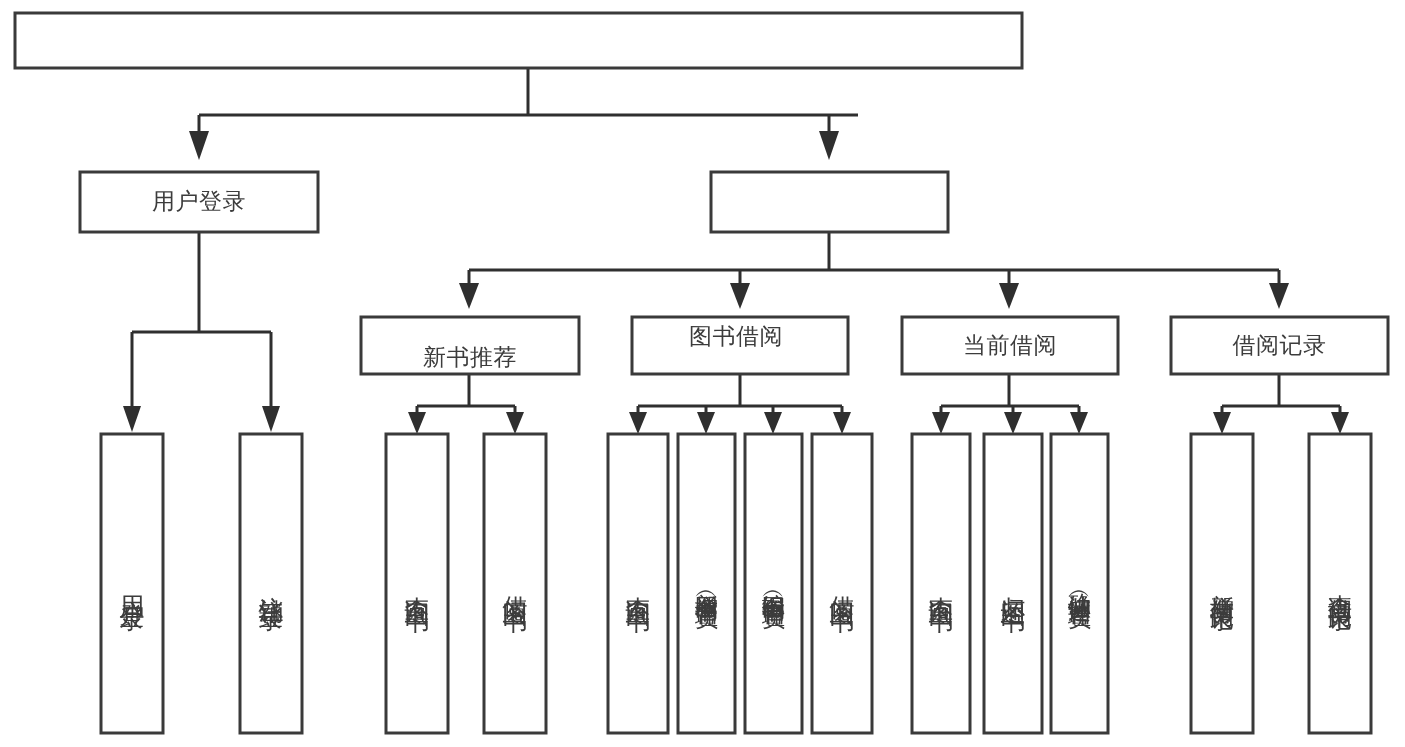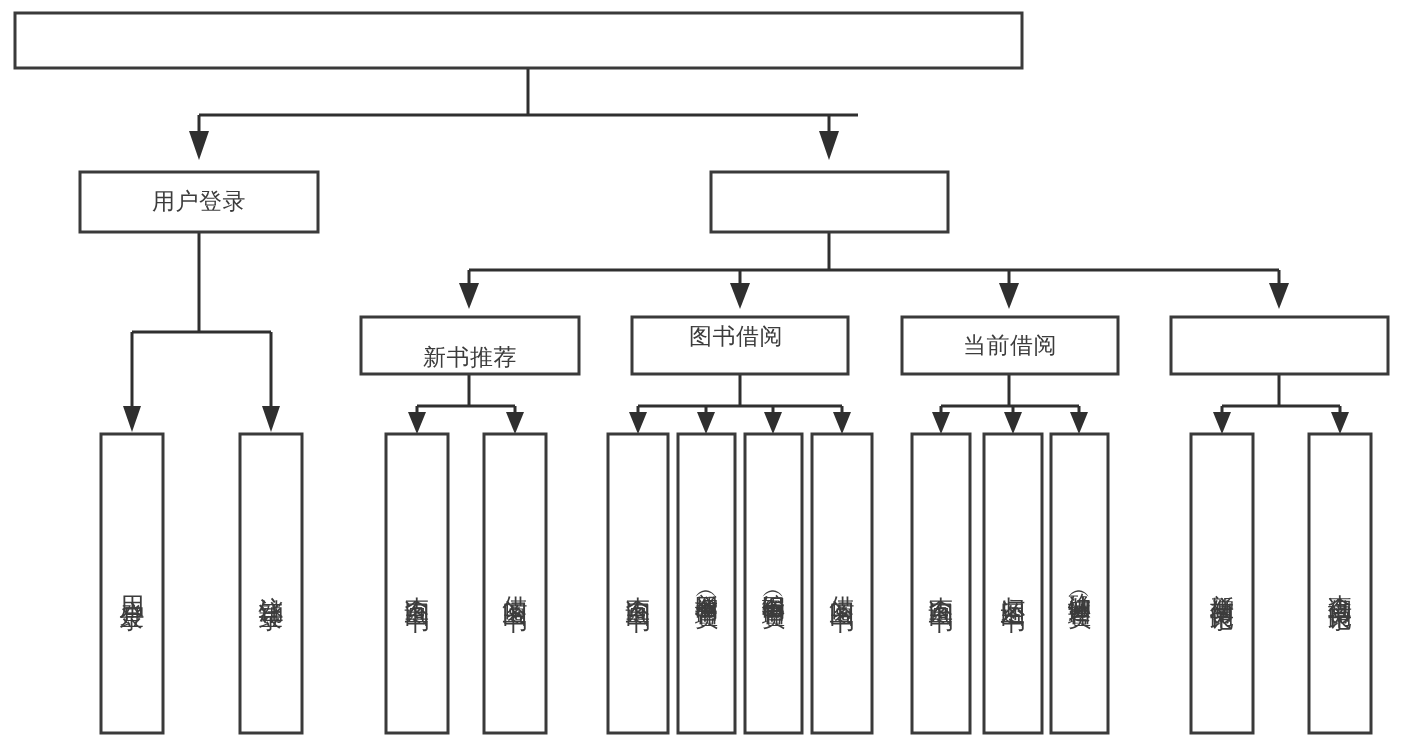--- a/index.html
+++ b/index.html
@@ -178,20 +178,21 @@
     <rect class="node-box" x="1191" y="434" width="62" height="299"></rect>
     <rect class="node-box" x="1309" y="434" width="62" height="299"></rect>
   </svg>
 
 
   <div class="node-label horizontal" style="left:80px; top:172px; width:238px; height:60px;">用户登录</div>
 
   <div class="node-label horizontal" style="left:361px; top:317px; width:218px; height:57px;margin-top:12px;">新书推荐</div>
   <div class="node-label horizontal" style="left:628px; top:317px; width:216px; height:40px;">图书借阅</div>
   <div class="node-label horizontal" style="left:902px; top:317px; width:216px; height:57px;">当前借阅</div>
+  <div class="node-label horizontal" style="left:1171px; top:317px; width:217px; height:57px;">借阅记录</div>
 
   <div class="node-label vertical" style="left:101px; top:434px; width:62px; height:299px;">用户登录</div>
   <div class="node-label vertical" style="left:240px; top:434px; width:62px; height:299px;">注销登录</div>
   <div class="node-label vertical" style="left:386px; top:434px; width:62px; height:299px;">查询图书</div>
   <div class="node-label vertical" style="left:484px; top:434px; width:62px; height:299px;">借阅图书</div>
   <div class="node-label vertical" style="left:608px; top:434px; width:60px; height:299px;">查询图书</div>
   <div class="node-label vertical" style="left:678px; top:434px; width:57px; height:299px; font-size:23px; letter-spacing:2px;">新增图书（管理员）</div>
   <div class="node-label vertical" style="left:745px; top:434px; width:57px; height:299px; font-size:23px; letter-spacing:2px;">编辑图书（管理员）</div>
   <div class="node-label vertical" style="left:812px; top:434px; width:60px; height:299px;">借阅图书</div>
   <div class="node-label vertical" style="left:912px; top:434px; width:58px; height:299px;">查询图书</div>

